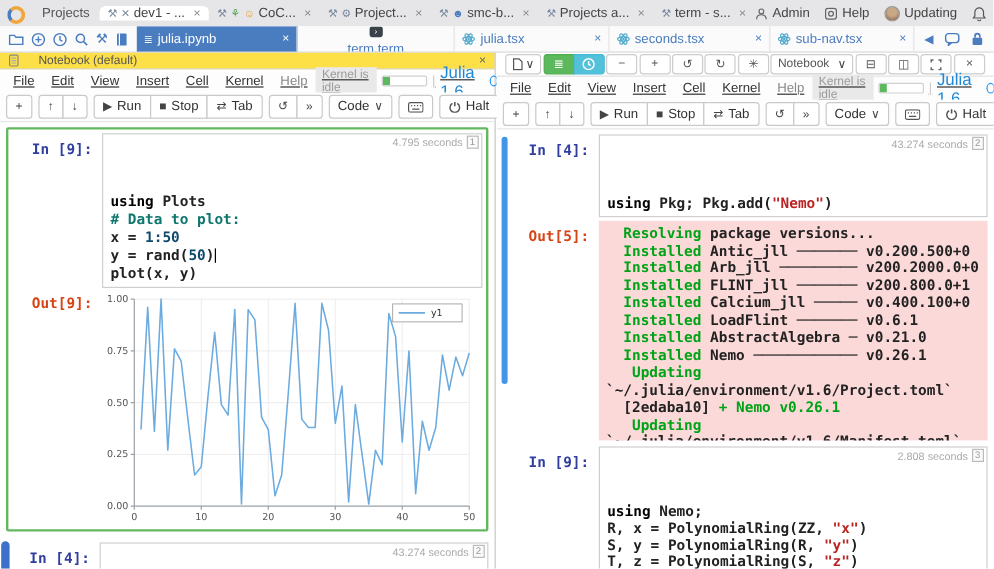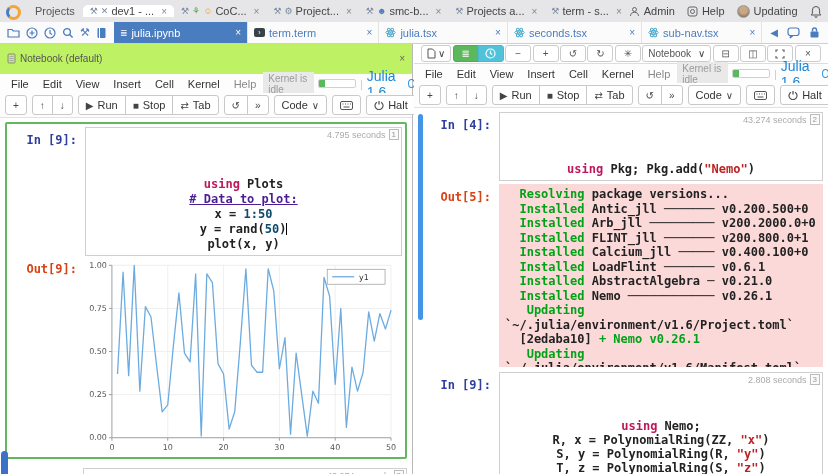--- a/index.html
+++ b/index.html
@@ -29,33 +29,33 @@
   .ftab.active .tx { color:#fff; }
   .ft-jup { font-size:9px; }
   .ft-term { width:11px; height:9px; background:#39414a; border-radius:2px; color:#fff; font-size:7px; line-height:9px; text-align:center; flex:none; }
   #filebar-right { margin-left:auto; display:flex; align-items:center; gap:9px; padding:0 8px; flex:none; }
   .tri-left { color:#4a7cc0; font-size:10px; }
 
   
   #lpane { position:absolute; top:44px; left:0; width:413px; bottom:0; border-right:1px solid #b9b9b9; display:flex; flex-direction:column; background:#fff; }
   #rpane { position:absolute; top:44px; left:414px; right:0; bottom:0; display:flex; flex-direction:column; background:#fff; }
 
-  .title-bar { height:30px; flex:none; background:#bef264; border-bottom:1px solid #d4d4d4; display:flex; align-items:center; gap:4px; padding:0 7px; font-size:10px; color:#555; }
+  .title-bar { height:14px; flex:none; background:#fde047; border-bottom:1px solid #d4d4d4; display:flex; align-items:center; gap:16px; padding:0 7px; font-size:10px; color:#555; }
   .title-bar .close-x { margin-left:auto; color:#666; }
 
   .framebar { height:20px; flex:none; background:#fff; border-bottom:1px solid #ddd; display:flex; align-items:center; padding:0 7px; justify-content:space-between; }
   .fbtn { height:17px; min-width:26px; border:1px solid #ccc; background:#fff; border-radius:3px; display:flex; align-items:center; justify-content:center; gap:2px; font-size:10px; color:#555; padding:0 5px; }
   .fgroup { display:flex; }
   .fgroup .fbtn { border-radius:0; margin-left:-1px; }
   .fgroup .fbtn:first-child { border-radius:3px 0 0 3px; margin-left:0; }
   .fgroup .fbtn:last-child { border-radius:0 3px 3px 0; }
   .fbtn.green { background:#5cb85c; border-color:#4cae4c; color:#fff; }
   .fbtn.cyan { background:#52c2da; border-color:#46b8da; color:#fff; }
 
-  .menubar { height:19px; flex:none; background:#fdfdfd; display:flex; align-items:center; padding:0 4px; font-size:11px; color:#333; }
+  .menubar { height:19px; flex:none; background:#fdfdfd; display:flex; align-items:center; padding:0 4px; font-size:11px; color:#333;text-decoration:underline; }
   .mitem { padding:0 7px; }
   .mitem.dim { color:#888; }
   .menubar-right { margin-left:auto; display:flex; align-items:center; gap:4px; padding-right:3px; }
   .kchip { background:#e9e9e9; color:#9a9a9a; font-size:10px; padding:1px 5px; }
   .kprog { width:52px; height:9px; border:1px solid #d0d0d0; background:#fff; border-radius:2px; overflow:hidden; }
   .kprog i { display:block; width:6px; height:100%; background:#5cb85c; }
   .ksep { color:#ccc; }
   .kname { color:#1e87d6; font-size:14px; }
   .kring { width:9px; height:9px; border:1.5px solid #2196f3; border-radius:50%; }
   .jdots { position:relative; width:15px; height:13px; }
@@ -76,27 +76,27 @@
 
   
   .cell { margin:0 5px 0 5px; }
   .cell.green-sel { border:2px solid #63b75f; border-radius:2px; padding:3px 3px 3px 0; }
   .crow { display:flex; align-items:flex-start; }
   .prompt { flex:none; text-align:right; padding:6px 8px 0 0; font:bold 12px "DejaVu Sans Mono",monospace; }
   .in-p { color:#303F9F; }
   .out-p { color:#D84315; }
   #lpane .prompt { width:78px; }
   #rpane .prompt { width:72px; }
-  .incode { flex:1; border:1px solid #cfcfcf; background:#fff; position:relative; padding:4px 6px 3px 6px; font:bold 12px/15px "DejaVu Sans Mono",monospace; color:#222; white-space:pre; overflow:hidden;text-align:center; }
+  .incode { flex:1; border:1px solid #cfcfcf; background:#fff; position:relative; padding:4px 6px 3px 6px; font:bold 12px/15px "DejaVu Sans Mono",monospace; color:#222; white-space:pre; overflow:hidden; }
   .meta { position:absolute; top:1px; right:2px; display:flex; align-items:center; gap:3px; font:9px "Liberation Sans",sans-serif; color:#aaa; }
   .badge { border:1px solid #bbb; background:#fafafa; color:#999; font-size:8px; padding:0 2px; line-height:9px; }
   .outbox { flex:1; overflow:hidden; font:bold 12px/14.5px "DejaVu Sans Mono",monospace; color:#222; white-space:pre; }
   .outbox.pink { background:#fcd9d9; padding:3px 6px; }
   .cline { white-space:pre; }
-  .tk-kw { color:#be185d; } .tk-cm { color:#4c1d95;text-decoration:underline; } .tk-num { color:#0c4a6e; }
+  .tk-kw { color:#000000; } .tk-cm { color:#0f766e; } .tk-num { color:#0c4a6e; }
   .tk-str { color:#bb2222; } .tk-g { color:#00a317; } .tk-d { color:#222; }
   .cursor { display:inline-block; width:1px; height:12px; background:#000; vertical-align:-2px; }
 
   .plotwrap { flex:1; height:196px; margin:2px 2px 0 0; }
   .bluebar { position:absolute; left:0; top:2px; width:5px; background:#4295e7; border-radius:3px; }
   .scrollblob { position:absolute; left:1px; bottom:-7px; width:7px; height:30px; background:#3d71c9; border-radius:4px; }
 
   svg.mini { display:block; }
 </style>
 </head>
@@ -190,21 +190,21 @@
       <svg class="mini" width="11" height="12" viewBox="0 0 11 12">
           <rect x="1.5" y="1" width="8" height="10" rx="1" fill="#4a7cc0"></rect>
           <path d="M3.5 1v10" stroke="#fff"></path>
         </svg>
     </span>
     <span class="ftab active" style="width:143px;">
       <span class="ft-jup">≣</span>
       <span>julia.ipynb</span>
       <span class="tx">×</span>
     </span>
-    <span class="ftab" style="width:140px;">
+    <span class="ftab" style="width:140px;flex-direction:column;">
       <span class="ft-term">›</span>
       <span>term.term</span>
       <span class="tx">×</span>
     </span>
     <span class="ftab" style="width:137px;">
       <svg class="mini" width="11" height="11" viewBox="0 0 11 11">
           <ellipse cx="5.5" cy="5.5" rx="4.8" ry="1.8" fill="none" stroke="#50aacc"></ellipse>
           <ellipse cx="5.5" cy="5.5" rx="4.8" ry="1.8" fill="none" stroke="#50aacc" transform="rotate(60 5.5 5.5)"></ellipse>
           <ellipse cx="5.5" cy="5.5" rx="4.8" ry="1.8" fill="none" stroke="#50aacc" transform="rotate(-60 5.5 5.5)"></ellipse>
           <circle cx="5.5" cy="5.5" r="1" fill="#50aacc"></circle>

